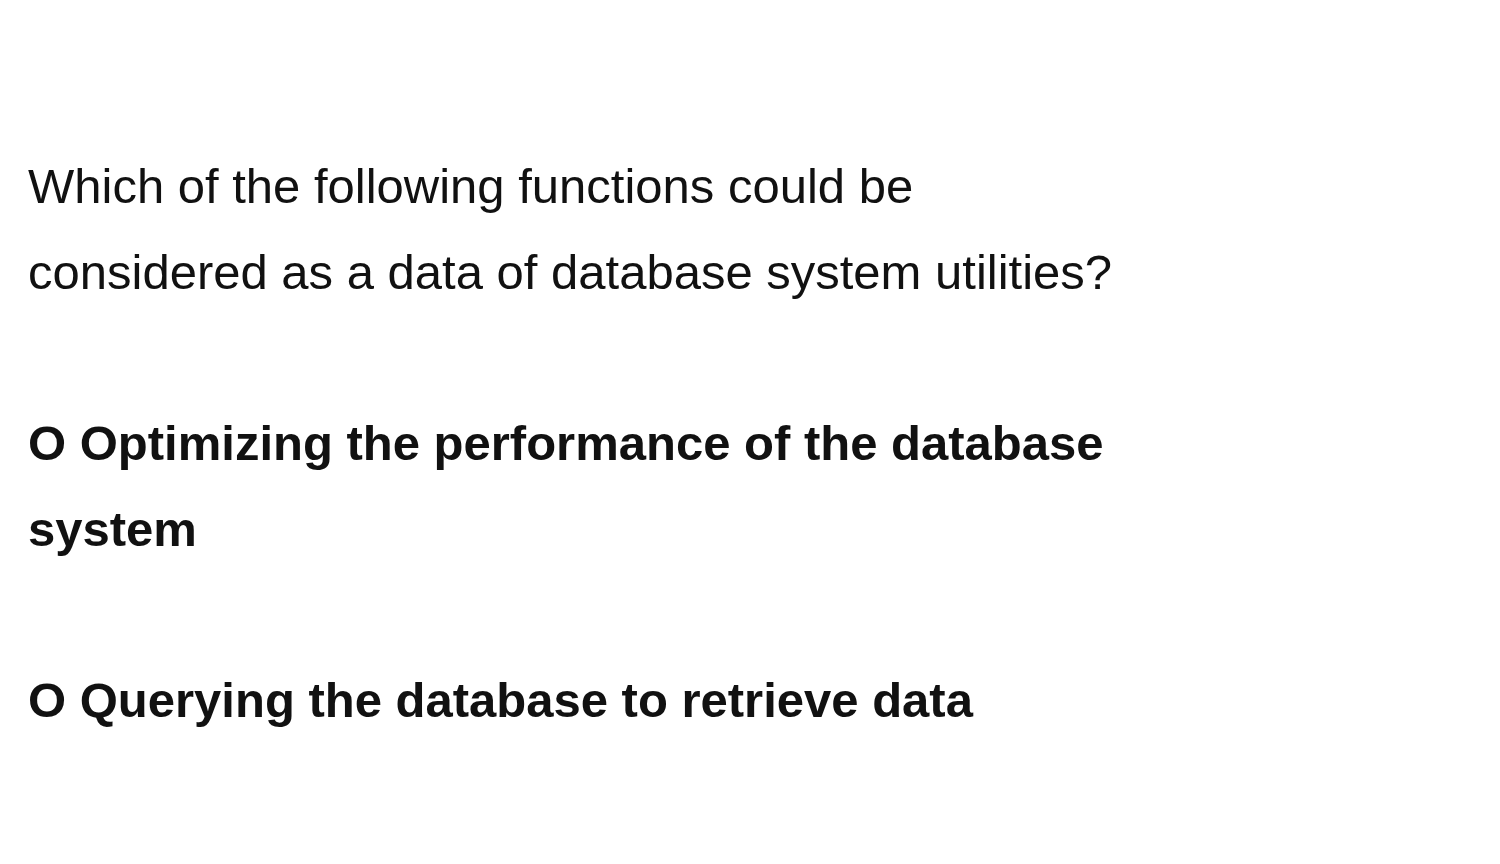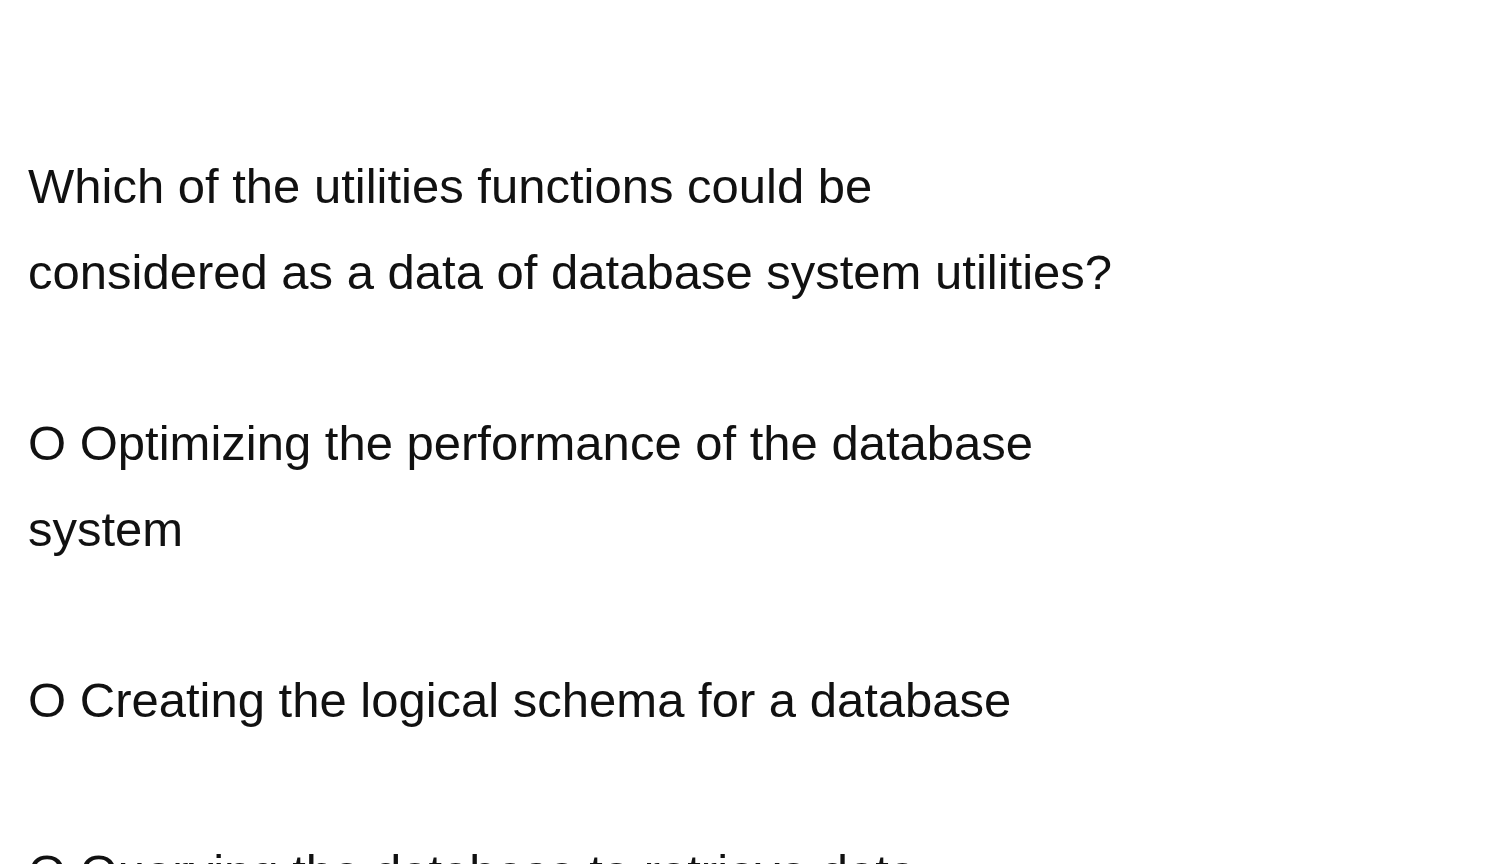--- a/index.html
+++ b/index.html
@@ -20,32 +20,32 @@
     font-size: 49px;
     line-height: 1.75;
     font-weight: 400;
     white-space: pre-wrap;
   }
   .question-block {
     margin-bottom: 0;
   }
   .option-row {
     display: block;
+    font-weight: bold;
   }
   .option-marker {
     display: inline;
   }
   .option-text {
     display: inline;
   }
 </style>
 </head>
 <body>
 
 <div class="page">
-<div class="question-block"><span>Which of the utilities functions could be</span>
+<div class="question-block"><span>Which of the following functions could be</span>
 <span>considered as a data of database system utilities?</span></div>
 <div class="option-row"><span class="option-marker">O</span> <span class="option-text">Optimizing the performance of the database</span>
 <span class="option-text">system</span></div>
-<div class="option-row"><span class="option-marker">O</span> <span class="option-text">Creating the logical schema for a database</span></div>
 <div class="option-row"><span class="option-marker">O</span> <span class="option-text">Querying the database to retrieve data</span></div>
 
 </div>
 
 </body></html>

